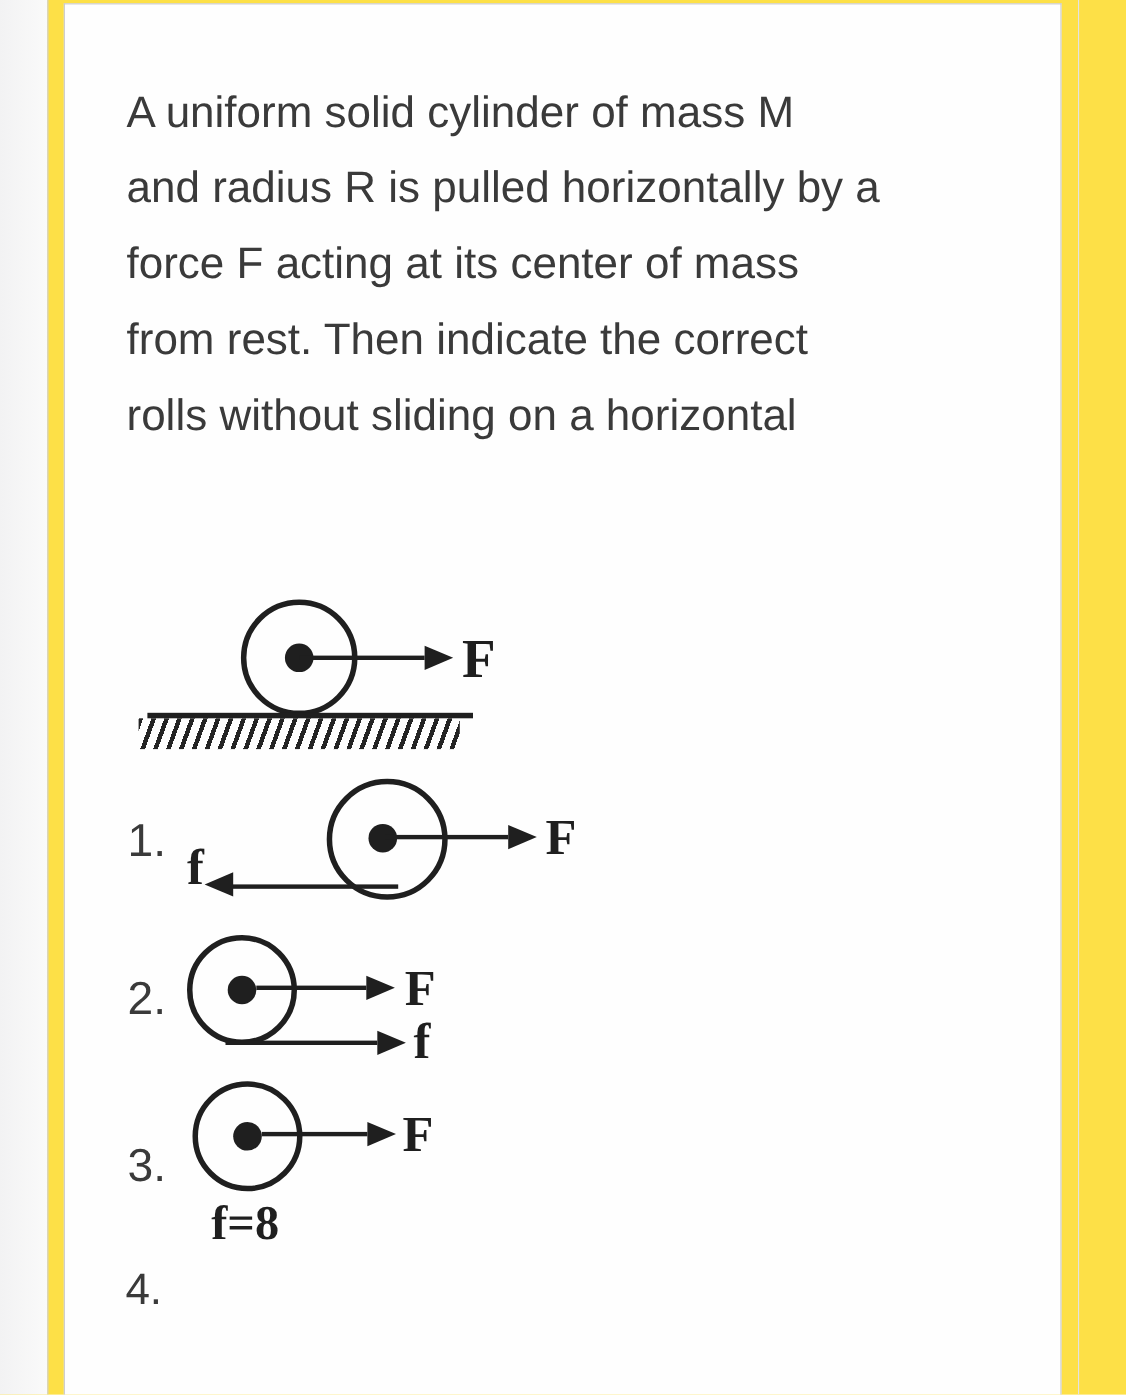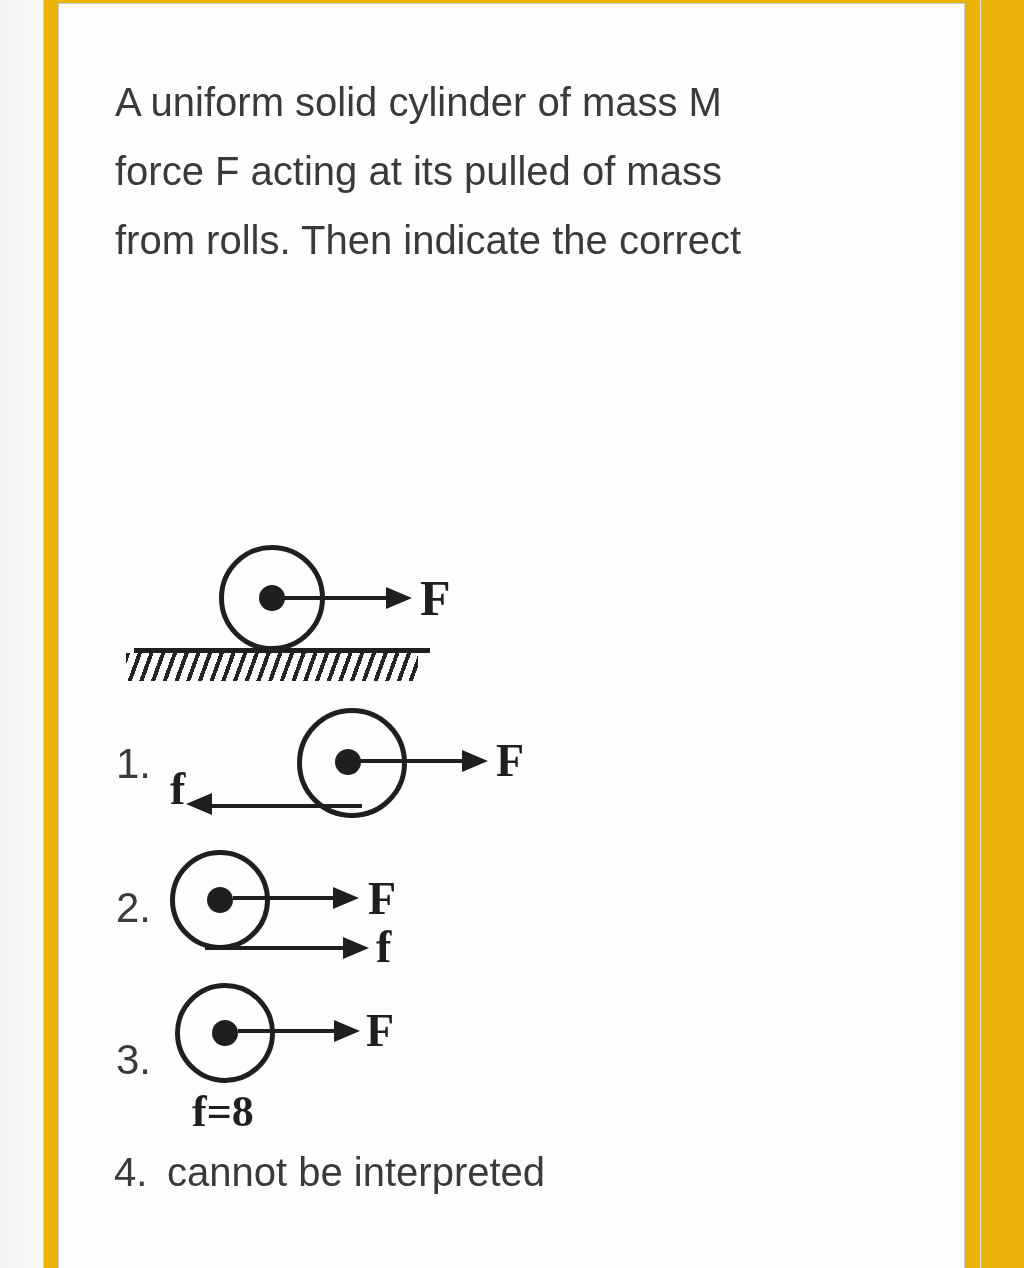--- a/index.html
+++ b/index.html
@@ -3,21 +3,21 @@
 <meta charset="utf-8">
 <style>
   :root{
     --ink:#1f1f1f;
     --text:#3a3a3a;
     --card-border:#c9c9c9;
   }
   html,body{margin:0;padding:0;background:#fff;}
   .screen{
     position:relative;width:1024px;height:1268px;overflow:hidden;
-    background:#eab308;font-family:"Liberation Sans",sans-serif;color:var(--text);
+    background:#fde047;font-family:"Liberation Sans",sans-serif;color:var(--text);
   }
   .left-strip{
     position:absolute;left:0;top:0;width:43px;height:1268px;
     background:linear-gradient(90deg,#f2f2f3,#fafafa);
     border-right:1px solid #cfcfcf;
   }
   .card{
     position:absolute;left:58px;top:3px;width:905px;height:1265px;
     background:#fefefe;border:1px solid var(--card-border);border-bottom:none;
   }
@@ -43,22 +43,24 @@
 <body>
 
 <div class="screen">
 
   <div class="left-strip"></div>
   <div class="card"></div>
   <div class="right-line"></div>
 
   <div class="abs qtext">
     <div>A uniform solid cylinder of mass M</div>
-    <div>force F acting at its pulled of mass</div>
-    <div>from rolls. Then indicate the correct</div>
+    <div>and radius R is pulled horizontally by a</div>
+    <div>force F acting at its center of mass</div>
+    <div>from rest. Then indicate the correct</div>
+    <div>rolls without sliding on a horizontal</div>
   </div>
 
   <div class="abs" style="left:0;top:535px;width:560px;height:150px;">
     <div class="abs circle" style="left:219px;top:10px;width:106px;height:106px;"></div>
     <div class="abs dot" style="left:259px;top:50px;"></div>
     <div class="abs hline" style="left:272px;top:61px;width:114px;"></div>
     <div class="abs tri-r" style="left:386px;top:52px;"></div>
     <div class="abs serif-label" style="left:420px;top:38px;font-size:50px;">F</div>
     <div class="abs thickline" style="left:134px;top:113px;width:296px;"></div>
     <div class="abs hatch" style="left:126px;top:118px;width:292px;height:28px;"></div>
@@ -93,16 +95,15 @@
     <div class="abs circle" style="left:175px;top:3px;width:100px;height:100px;"></div>
     <div class="abs dot" style="left:212px;top:40px;"></div>
     <div class="abs hline" style="left:238px;top:49px;width:96px;"></div>
     <div class="abs tri-r" style="left:334px;top:40px;"></div>
     <div class="abs serif-label" style="left:366px;top:28px;font-size:46px;">F</div>
     <div class="abs serif-label" style="left:192px;top:110px;font-size:44px;">f=8</div>
   </div>
 
   <div class="abs" style="left:0;top:1148px;width:700px;height:60px;">
     <span class="abs opt-text" style="left:114px;top:2px;">4.</span>
-    <span class="abs opt-text" style="left:167px;top:2px;">cannot be interpreted</span>
   </div>
 
 </div>
 
 </body></html>

